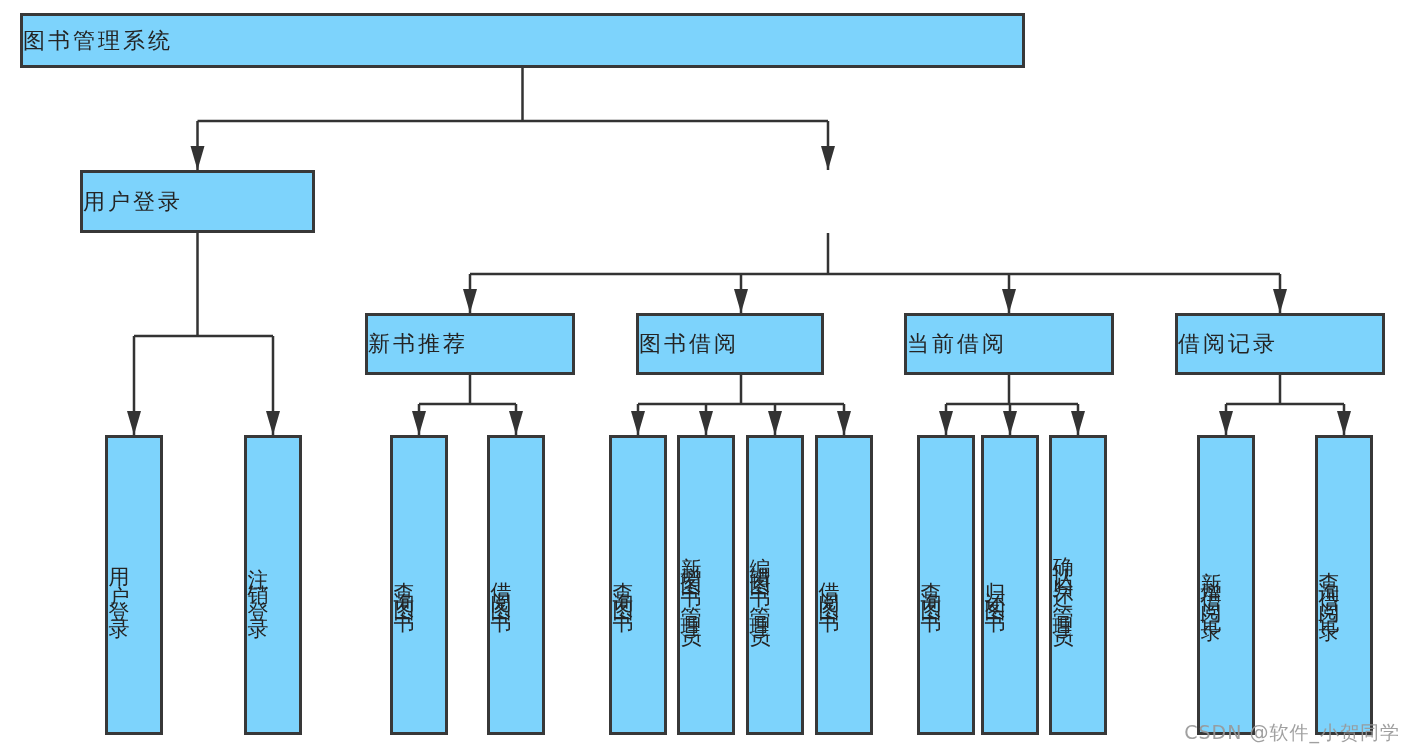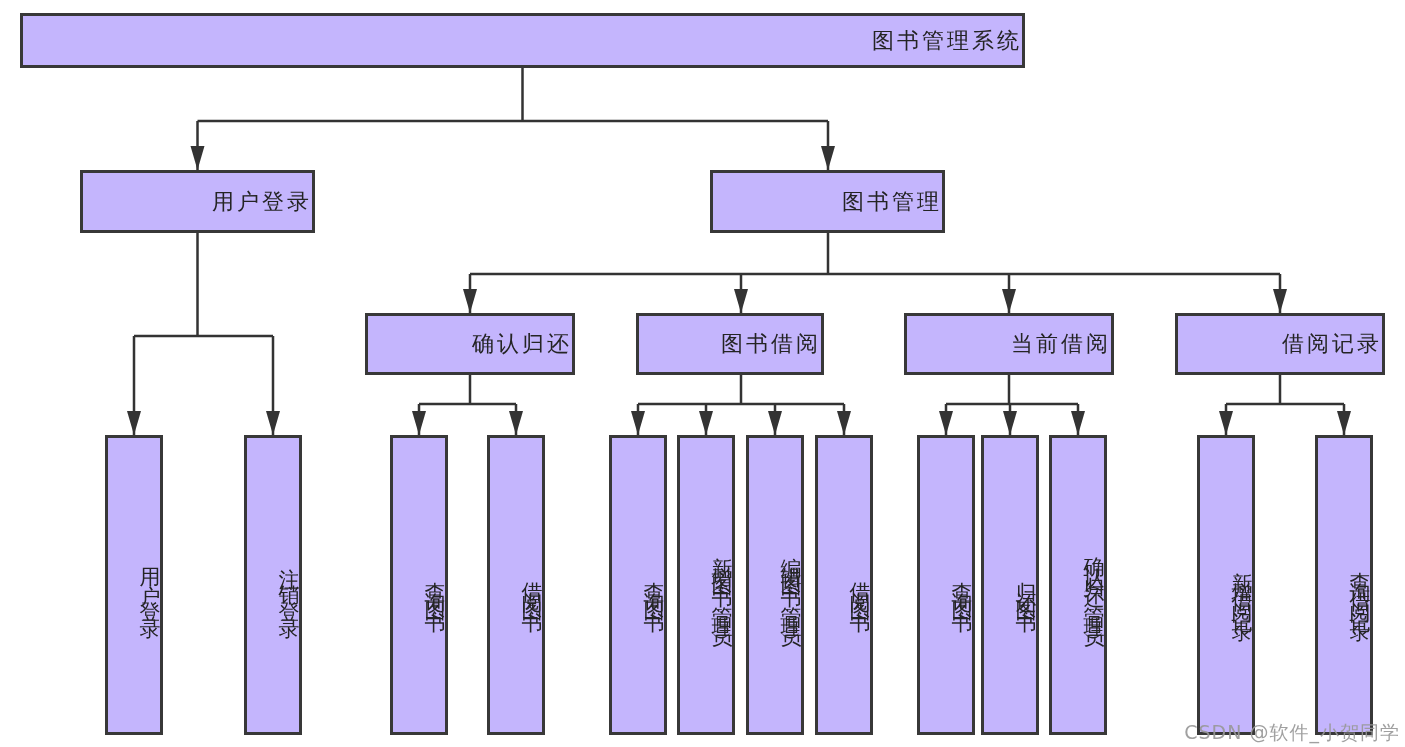--- a/index.html
+++ b/index.html
@@ -18,24 +18,24 @@
   .connectors {
     position: absolute;
     left: 0;
     top: 0;
     pointer-events: none;
   }
   .node {
     position: absolute;
     box-sizing: border-box;
     border: 3px solid #383838;
-    background: #c4b5fd;
+    background: #7dd3fc;
     display: flex;
     align-items: center;
-    justify-content: flex-end;
+    justify-content: flex-start;
     color: #242424;
   }
   .node--h .label {
     font-size: 22px;
     letter-spacing: 3px;
     white-space: nowrap;
   }
   .node--v .label {
     writing-mode: vertical-rl;
     text-orientation: mixed;
@@ -124,26 +124,23 @@
     </g>
   </svg>
 
   <div class="node node--h n-root">
     <span class="label">图书管理系统</span>
   </div>
 
   <div class="node node--h n-user-login">
     <span class="label">用户登录</span>
   </div>
-  <div class="node node--h n-book-mgmt">
-    <span class="label">图书管理</span>
-  </div>
 
   <div class="node node--h n-new-book-rec">
-    <span class="label">确认归还</span>
+    <span class="label">新书推荐</span>
   </div>
   <div class="node node--h n-book-borrow">
     <span class="label">图书借阅</span>
   </div>
   <div class="node node--h n-borrow-record">
     <span class="label">借阅记录</span>
   </div>
   <div class="node node--h n-cur-borrow">
     <span class="label">当前借阅</span>
   </div>

